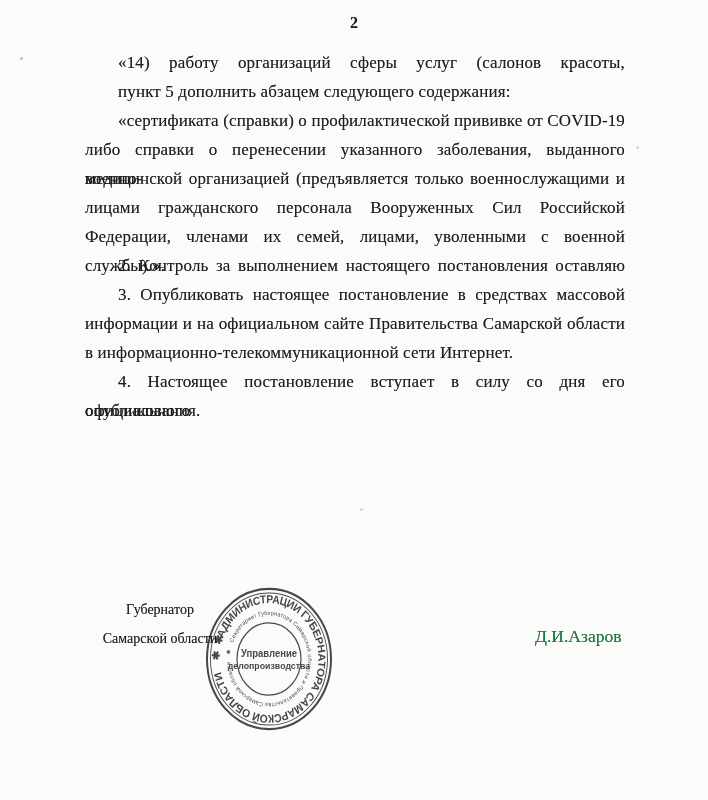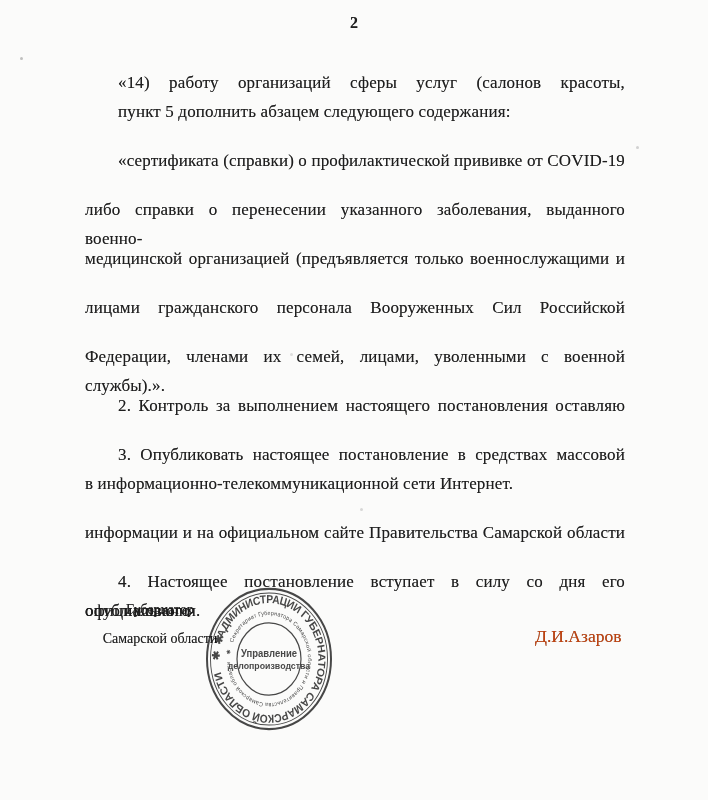--- a/index.html
+++ b/index.html
@@ -28,38 +28,37 @@
     line-height: 29px;
     color: #1e1e1e;
     text-shadow: 0 0 0.55px rgba(0,0,0,.45);
     letter-spacing: 0.15px;
   }
   .doc-body .line { height: 29px; white-space: nowrap; }
   .doc-body .line.justify {
     white-space: normal;
     text-align: justify;
     text-align-last: justify;
-    margin-top: 20px;
   }
   .doc-body .line.indent { padding-left: 33px; }
   .doc-body .line.indent.justify { padding-left: 0; text-indent: 33px; }
 
   .sig-title {
     position: absolute;
     top: 595px; left: 78px; width: 164px;
     text-align: center;
     font-size: 14px; line-height: 29px;
     color: #1e1e1e;
     text-shadow: 0 0 0.55px rgba(0,0,0,.45);
   }
   .sig-name {
     position: absolute;
     top: 626px; left: 535px;
     font-size: 17.5px;
-    color: #c2410c;
+    color: #15803d;
     text-shadow: 0 0 0.55px rgba(0,0,0,.45);
   }
 
   .stamp {
     position: absolute;
     left: 198px; top: 579px;
     mix-blend-mode: multiply;
     filter: blur(0.3px);
     opacity: 0.92;
   }
@@ -87,22 +86,22 @@
   <div class="doc-body">
       <div class="line indent justify">«14) работу организаций сферы услуг (салонов красоты,</div>
       <div class="line indent">пункт 5 дополнить абзацем следующего содержания:</div>
       <div class="line indent justify">«сертификата (справки) о профилактической прививке от COVID-19</div>
       <div class="line justify">либо справки о перенесении указанного заболевания, выданного военно-</div>
       <div class="line justify">медицинской организацией (предъявляется только военнослужащими и</div>
       <div class="line justify">лицами гражданского персонала Вооруженных Сил Российской</div>
       <div class="line justify">Федерации, членами их семей, лицами, уволенными с военной службы).».</div>
       <div class="line indent justify">2. Контроль за выполнением настоящего постановления оставляю</div>
       <div class="line indent justify">3. Опубликовать настоящее постановление в средствах массовой</div>
+      <div class="line justify">информации и на официальном сайте Правительства Самарской области</div>
       <div class="line">в информационно-телекоммуникационной сети Интернет.</div>
-      <div class="line justify">информации и на официальном сайте Правительства Самарской области</div>
       <div class="line indent justify">4. Настоящее постановление вступает в силу со дня его официального</div>
       <div class="line">опубликования.</div>
     </div>
 
   <div class="sig-title">
     <div>Губернатор</div>
     <div>Самарской области</div>
   </div>
 
   <div class="sig-name">Д.И.Азаров</div>

